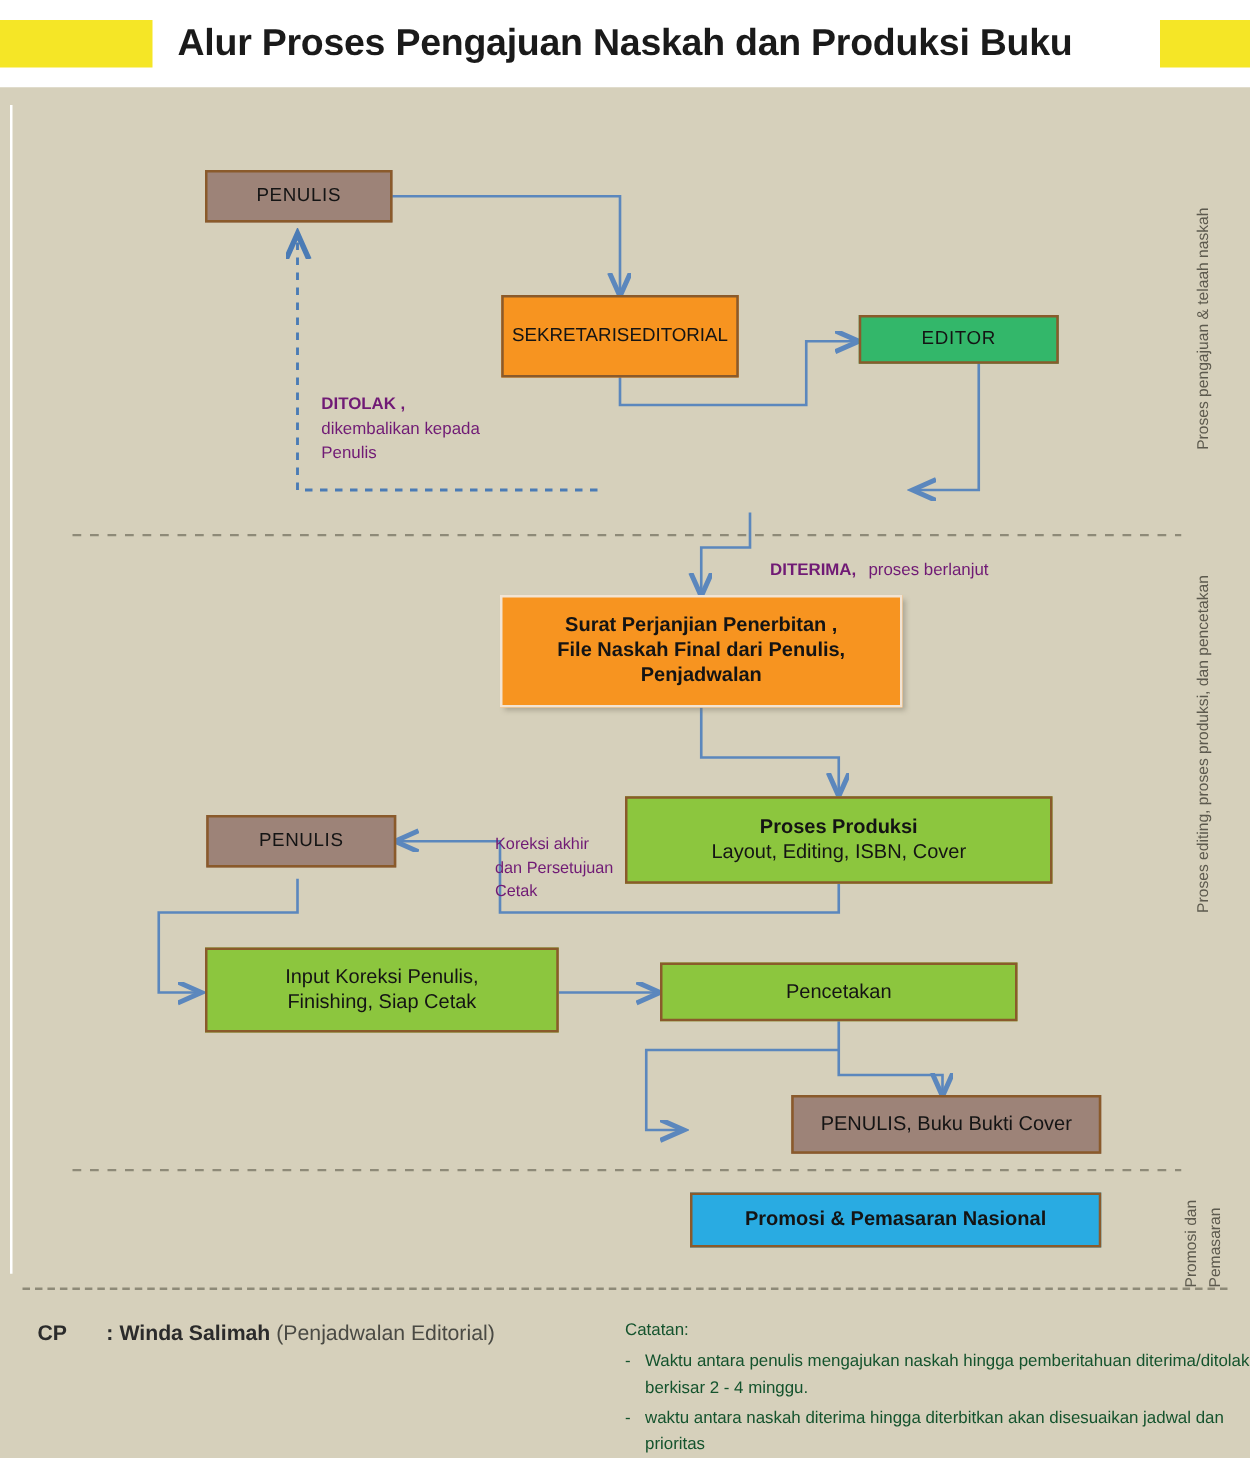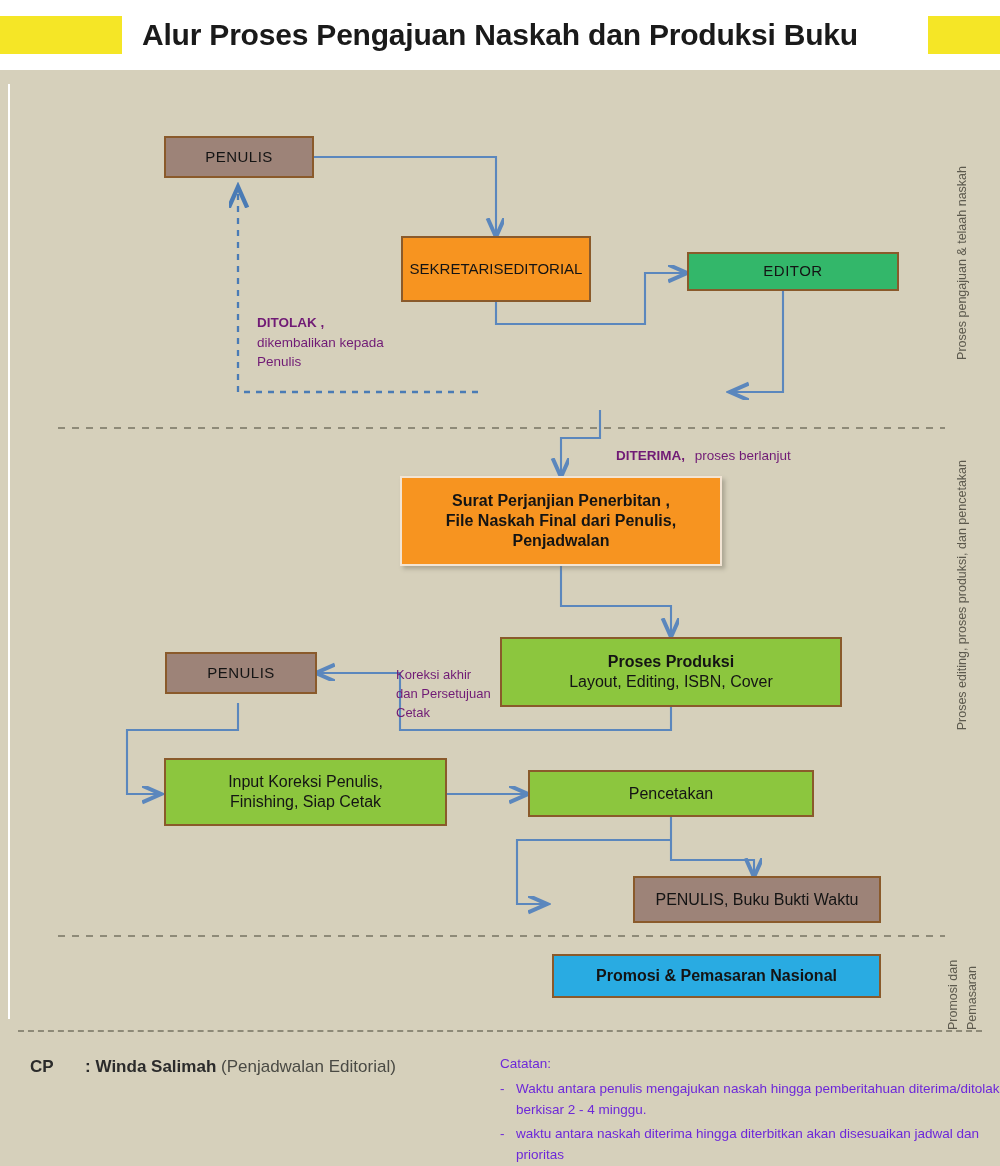--- a/index.html
+++ b/index.html
@@ -64,21 +64,21 @@
     position:absolute;left:0;top:1030px;width:1000px;height:136px;
     background:#d6d0bb;
   }
   .foot-sep{
     position:absolute;left:18px;top:0px;width:964px;height:0;
     border-top:2px dashed #8e8a78;
   }
   .cp{position:absolute;left:30px;top:22px;font-size:17px;color:#2b2b2b;line-height:1.72;}
   .cp b{font-weight:bold;}
   .cp .grey{color:#4a4a44;}
-  .notes{position:absolute;left:500px;top:24px;font-size:13.5px;color:#6d28d9;line-height:1.55;}
+  .notes{position:absolute;left:500px;top:24px;font-size:13.5px;color:#14532d;line-height:1.55;}
   .notes .head{margin-bottom:4px;}
   .note-row{display:flex;gap:8px;}
   .note-row .dash{width:8px;flex:none;}
 </style>
 </head>
 <body>
 
 <div class="header">
   <div class="hdr-yellow-l"></div>
   <div class="hdr-yellow-r"></div>
@@ -132,21 +132,21 @@
 
   <div class="node n-brown" style="left:164px;top:66px;width:150px;height:42px;font-size:15px;letter-spacing:.5px;">
     <span>PENULIS</span>
   </div>
 
   <div class="node n-orange" style="left:401px;top:166px;width:190px;height:66px;font-size:15px;flex-direction:row;">
     <span>SEKRETARIS</span>
     <span>EDITORIAL</span>
   </div>
 
-  <div class="node n-green" style="left:687px;top:182px;width:212px;height:39px;font-size:15px;letter-spacing:.5px;align-items:center;">
+  <div class="node n-green" style="left:687px;top:182px;width:160px;height:39px;font-size:15px;letter-spacing:.5px;align-items:center;">
     <span>EDITOR</span>
   </div>
 
 
   <div class="node n-orange shadow" style="left:400px;top:406px;width:322px;height:90px;font-size:16px;font-weight:bold;flex-direction:column;border-color:#f2e4d4;">
     <span>Surat Perjanjian Penerbitan ,</span>
     <span>File Naskah Final dari Penulis,</span>
     <span>Penjadwalan</span>
   </div>
 
@@ -162,21 +162,21 @@
   <div class="node n-lime" style="left:164px;top:688px;width:283px;height:68px;font-size:16px;flex-direction:column;">
     <span>Input Koreksi Penulis,</span>
     <span>Finishing, Siap Cetak</span>
   </div>
 
   <div class="node n-lime" style="left:528px;top:700px;width:286px;height:47px;font-size:16px;">
     <span>Pencetakan</span>
   </div>
 
   <div class="node n-brown" style="left:633px;top:806px;width:248px;height:47px;font-size:16px;">
-    <span>PENULIS, Buku Bukti Waktu</span>
+    <span>PENULIS, Buku Bukti Cover</span>
   </div>
 
   <div class="node n-blue" style="left:552px;top:884px;width:329px;height:44px;font-size:16px;font-weight:bold;">
     <span>Promosi &amp; Pemasaran Nasional</span>
   </div>
 
   <div class="lbl" style="left:257px;top:243px;font-size:13.5px;">
     <div class="bold">DITOLAK ,</div>
     <div>dikembalikan kepada</div>
     <div>Penulis</div>

